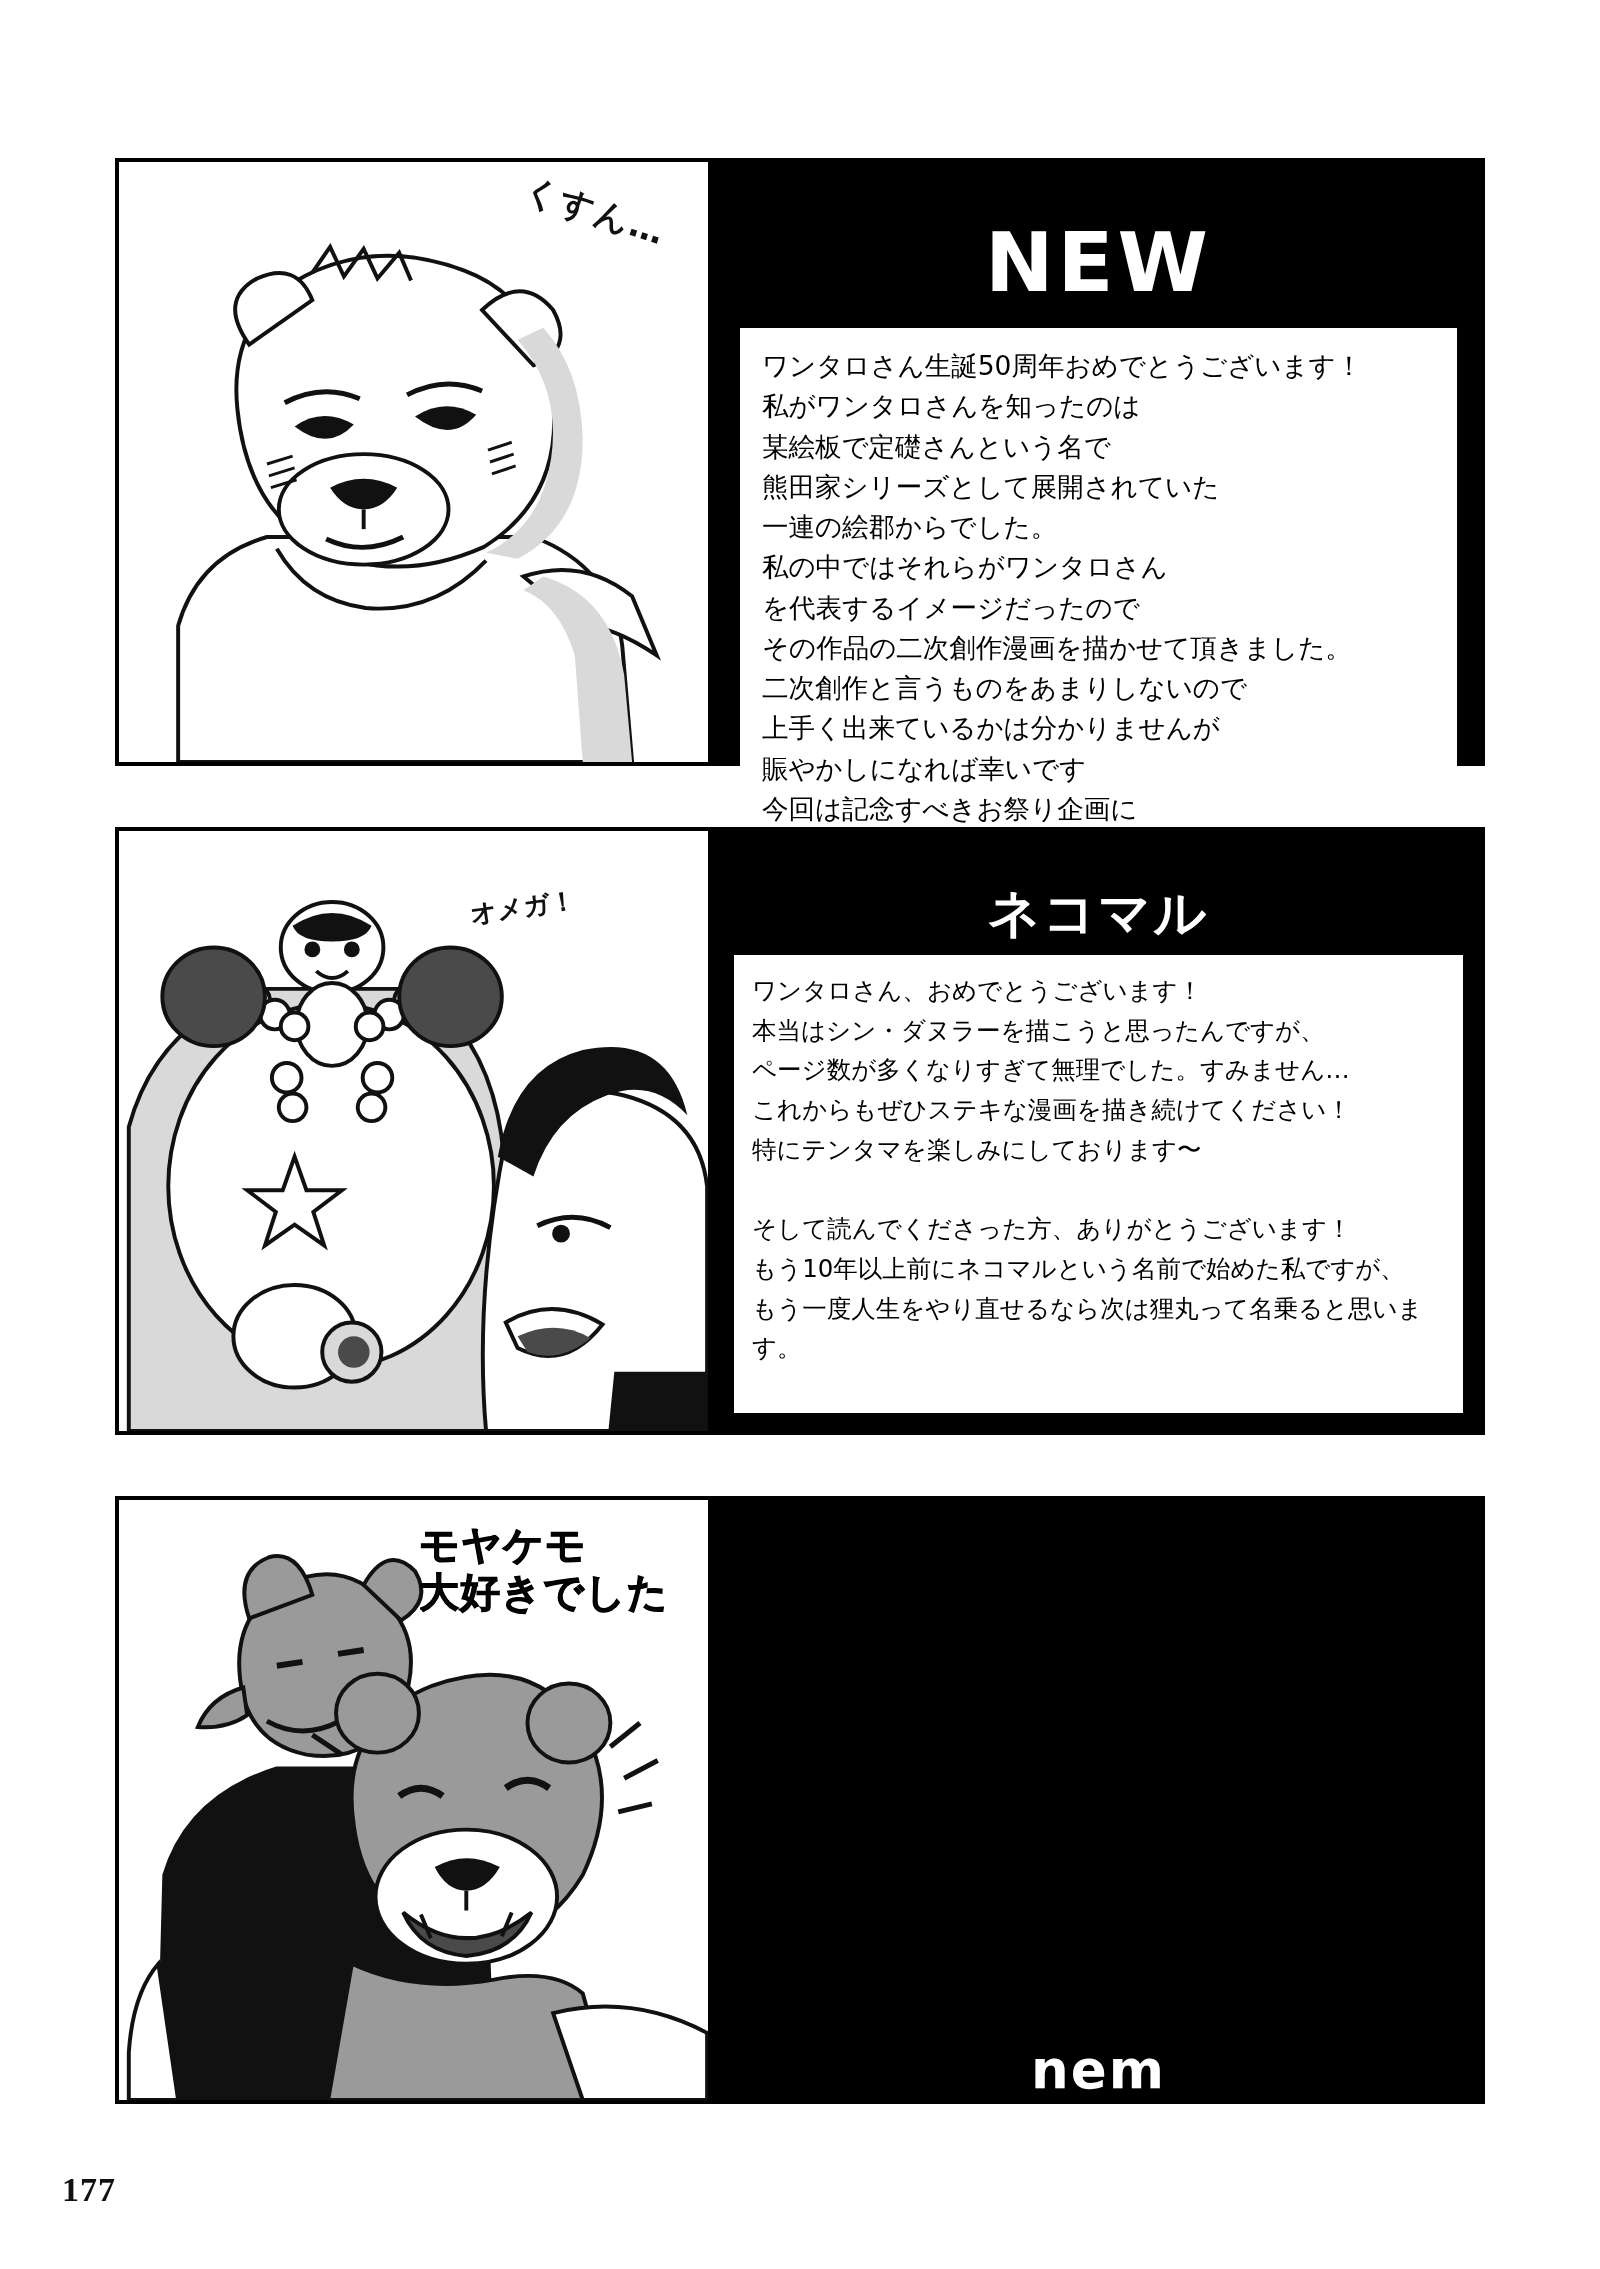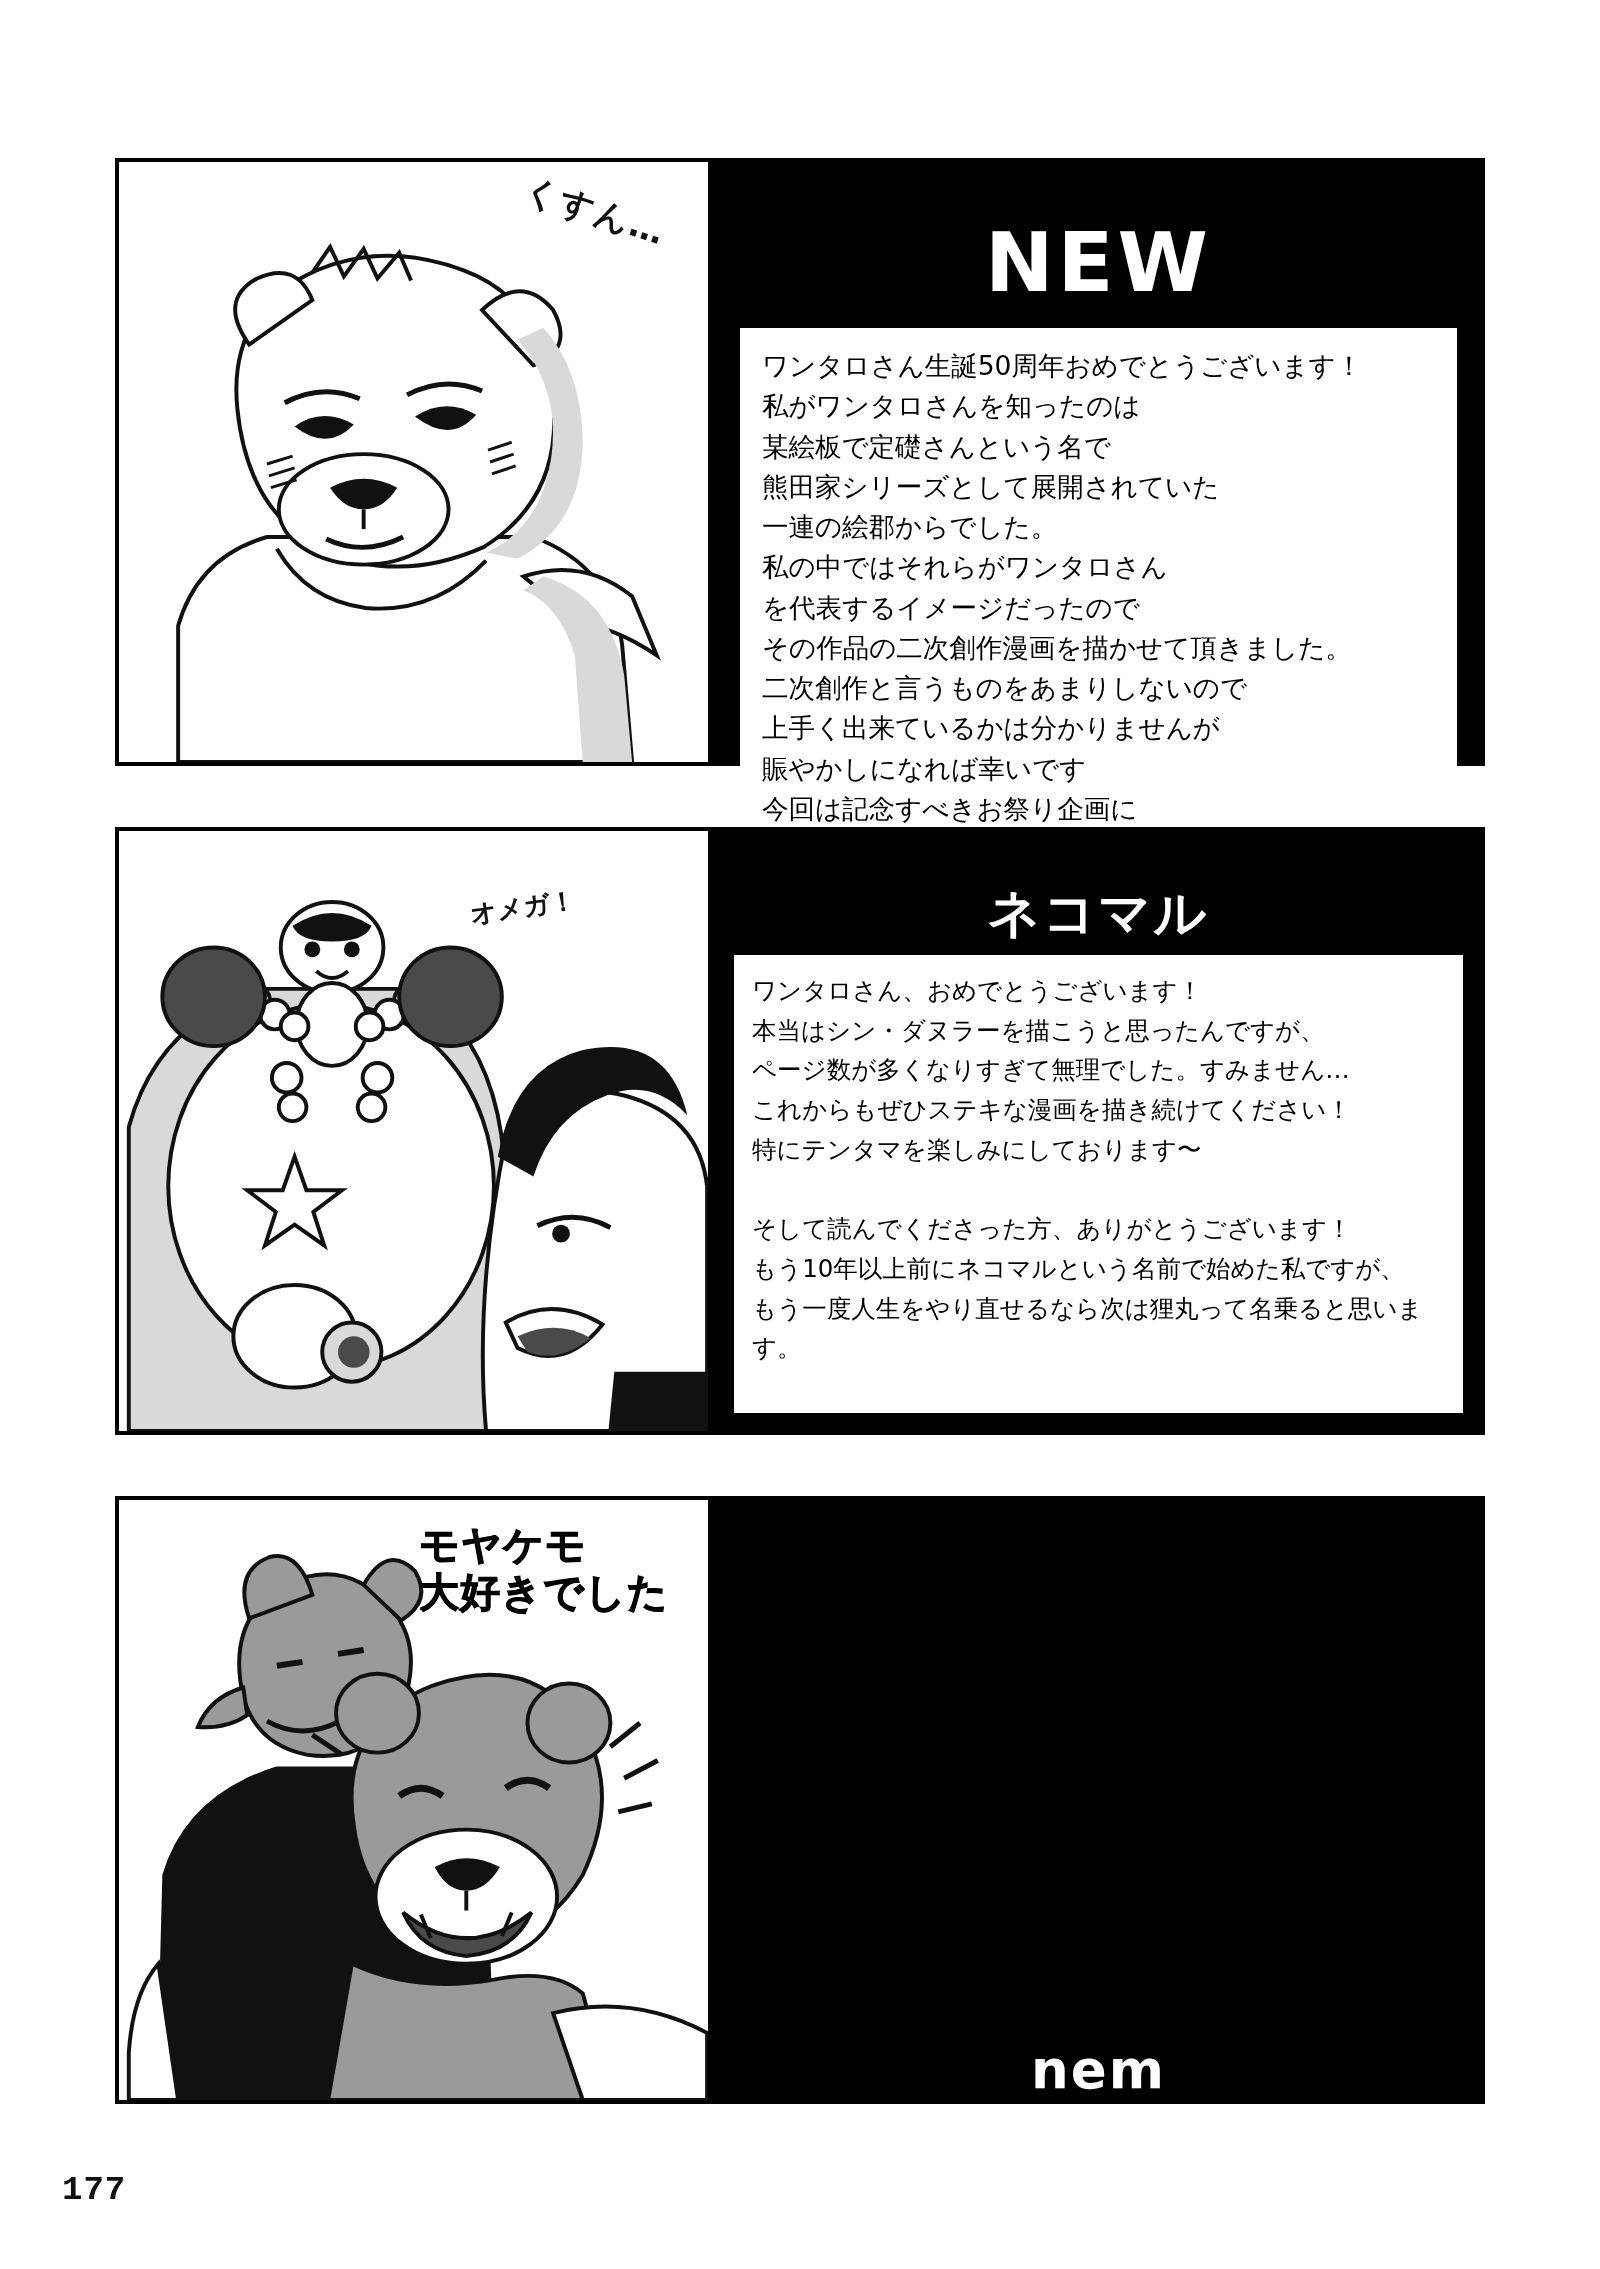--- a/index.html
+++ b/index.html
@@ -141,21 +141,21 @@
     flex: 1 1 auto;
   }
 
   .page-number {
     position: absolute;
     left: 62px;
     bottom: 60px;
     font-size: 34px;
     font-weight: bold;
     color: #111111;
-    font-family: Liberation Mono, monospace;
+    font-family: Liberation Serif, serif;
     letter-spacing: 1px;
   }
 
   
   .art svg { display: block; width: 100%; height: 100%; }
 
   .sfx {
     position: absolute;
     font-family: "DejaVu Sans", sans-serif;
     font-weight: bold;

